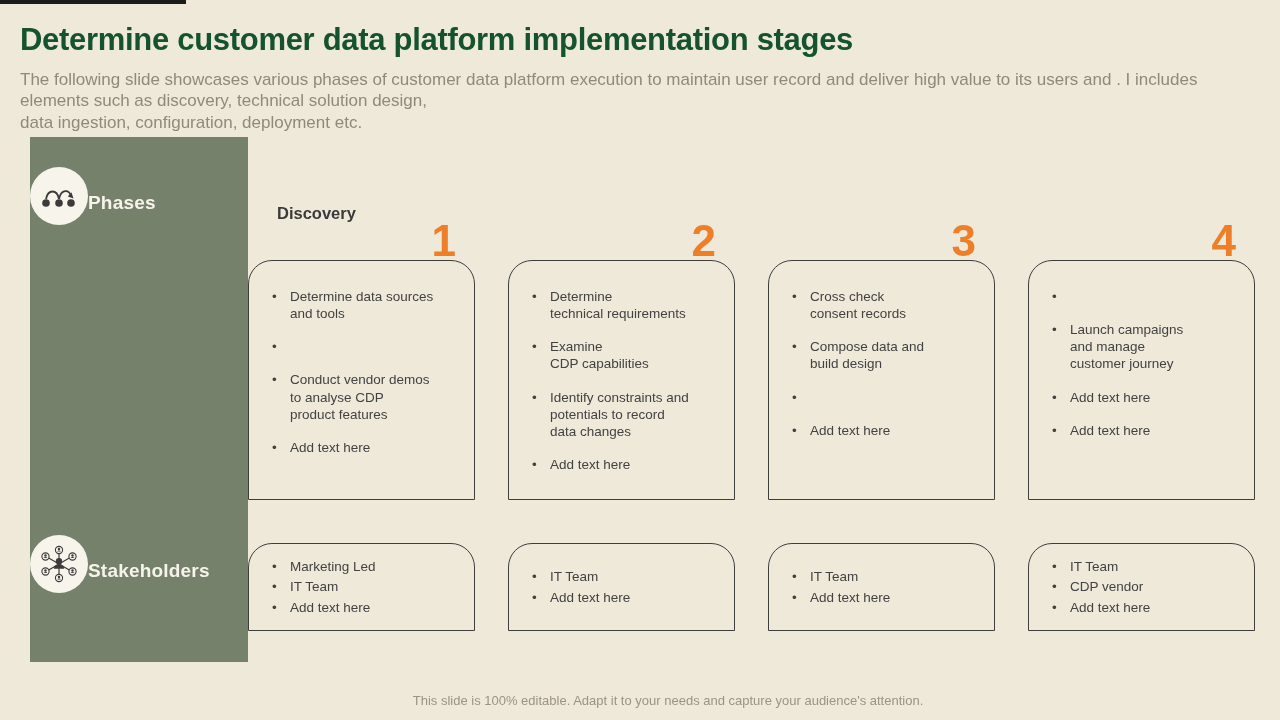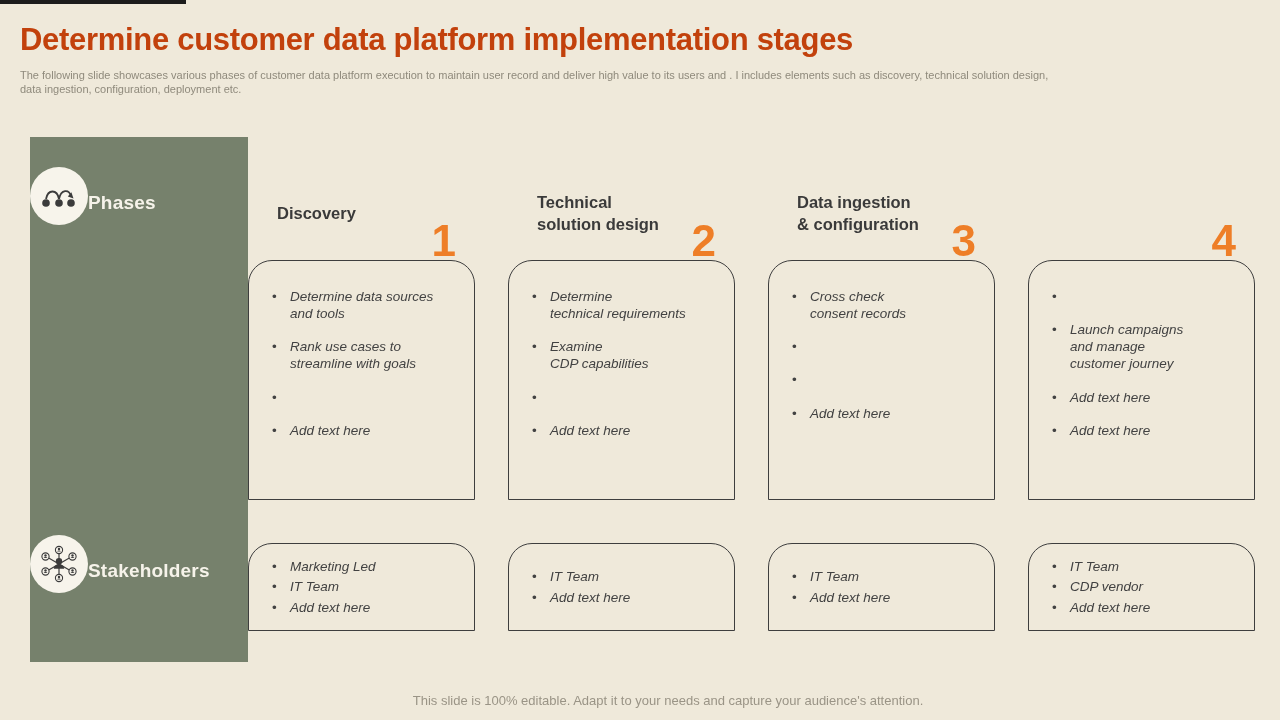--- a/index.html
+++ b/index.html
@@ -2,23 +2,23 @@
 <html><head>
 <meta charset="utf-8">
 <style>
   html,body{margin:0;padding:0;}
   body{font-family:"Liberation Sans", sans-serif;}
   .slide{position:relative;width:1280px;height:720px;background:#EFE9DA;overflow:hidden;}
 
   .edge-line{position:absolute;left:0;top:0;width:186px;height:4px;background:#1c1c1c;}
 
   .title{position:absolute;left:20px;top:22px;width:1100px;
-         font-size:31px;font-weight:bold;color:#c2410c;letter-spacing:-0.3px;}
+         font-size:31px;font-weight:bold;color:#14532d;letter-spacing:-0.3px;}
   .subtitle{position:absolute;left:20px;top:69px;width:1240px;
-            font-size:11px;line-height:1.25;color:#8f8a7c;white-space:pre-line;}
+            font-size:17px;line-height:1.25;color:#8f8a7c;white-space:pre-line;}
 
   
   .sidebar{position:absolute;left:30px;top:137px;width:218px;height:525px;background:#76816C;}
   .side-row{position:absolute;left:0;width:218px;display:flex;flex-direction:row;align-items:center;}
   .side-circle{width:58px;height:58px;border-radius:50%;background:#F7F4EB;
                display:flex;align-items:center;justify-content:center;}
   .side-label{margin-top:13px;font-size:19px;font-weight:bold;color:#F6F3EA;letter-spacing:0.2px;}
 
   
   .col{position:absolute;top:0;width:227px;height:720px;}
@@ -28,21 +28,21 @@
   .col-number{position:absolute;top:219px;right:19px;
               font-size:44px;line-height:1;font-weight:bold;color:#EE7E27;z-index:2;}
   .box{position:absolute;left:0;width:227px;box-sizing:border-box;
        border:1.4px solid #3e3e3e;border-radius:24px 24px 0 0;background:transparent;}
   .milestones-box{top:260px;height:240px;padding:27px 8px 0 20px;
                   display:flex;flex-direction:column;gap:16px;}
   .stakeholders-box{top:543px;height:88px;display:flex;align-items:center;}
   .st-list{padding:0 8px 0 20px;display:flex;flex-direction:column;gap:3px;width:100%;box-sizing:border-box;}
   .mi{display:flex;align-items:flex-start;font-size:13.5px;color:#424242;line-height:1.27;}
   .bu{width:18px;flex:0 0 18px;text-align:left;padding-left:3px;font-size:13.5px;color:#424242;}
-  .mi-text{white-space:pre-line;font-style:italic;}
+  .mi-text{white-space:pre-line;}
 
   .footer{position:absolute;left:0;top:693px;width:1280px;text-align:center;
           font-size:13px;color:#9a9486;padding-left:28px;}
 
   svg .ic{fill:#3b3b3b;}
   svg .st{stroke:#3b3b3b;fill:none;}
 </style>
 </head>
 <body>
 
@@ -113,25 +113,26 @@
     <div class="col-title">Discovery</div>
     <div class="col-number">1</div>
     <div class="box milestones-box">
       <div class="mi">
           <span class="bu">•</span>
           <span class="mi-text">Determine data sources
 and tools</span>
         </div>
       <div class="mi">
           <span class="bu">•</span>
-          <span class="mi-text">Rank use cases to
-streamline with goals</span>
-        </div>
-      <div class="mi">
-          <span class="bu">•</span>
+        </div>
+      <div class="mi">
+          <span class="bu">•</span>
+          <span class="mi-text">Conduct vendor demos
+to analyse CDP
+product features</span>
         </div>
       <div class="mi">
           <span class="bu">•</span>
           <span class="mi-text">Add text here</span>
         </div>
     </div>
     <div class="box stakeholders-box">
       <div class="st-list">
         <div class="mi">
             <span class="bu">•</span>
@@ -143,36 +144,37 @@
           </div>
         <div class="mi">
             <span class="bu">•</span>
             <span class="mi-text">Add text here</span>
           </div>
       </div>
     </div>
   </div>
 
   <div class="col" style="left:508px">
-    <div class="col-title">Technical
-solution design</div>
     <div class="col-number">2</div>
     <div class="box milestones-box">
       <div class="mi">
           <span class="bu">•</span>
           <span class="mi-text">Determine
 technical requirements</span>
         </div>
       <div class="mi">
           <span class="bu">•</span>
           <span class="mi-text">Examine
 CDP capabilities</span>
         </div>
       <div class="mi">
           <span class="bu">•</span>
+          <span class="mi-text">Identify constraints and
+potentials to record
+data changes</span>
         </div>
       <div class="mi">
           <span class="bu">•</span>
           <span class="mi-text">Add text here</span>
         </div>
     </div>
     <div class="box stakeholders-box">
       <div class="st-list">
         <div class="mi">
             <span class="bu">•</span>
@@ -180,31 +182,31 @@
           </div>
         <div class="mi">
             <span class="bu">•</span>
             <span class="mi-text">Add text here</span>
           </div>
       </div>
     </div>
   </div>
 
   <div class="col" style="left:768px">
-    <div class="col-title">Data ingestion
-&amp; configuration</div>
     <div class="col-number">3</div>
     <div class="box milestones-box">
       <div class="mi">
           <span class="bu">•</span>
           <span class="mi-text">Cross check
 consent records</span>
         </div>
       <div class="mi">
           <span class="bu">•</span>
+          <span class="mi-text">Compose data and
+build design</span>
         </div>
       <div class="mi">
           <span class="bu">•</span>
         </div>
       <div class="mi">
           <span class="bu">•</span>
           <span class="mi-text">Add text here</span>
         </div>
     </div>
     <div class="box stakeholders-box">

